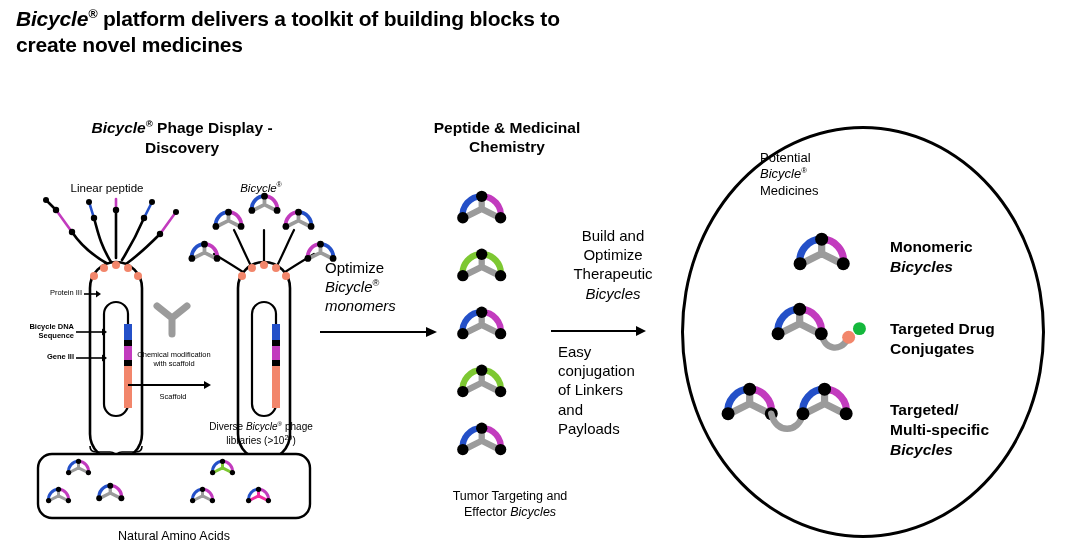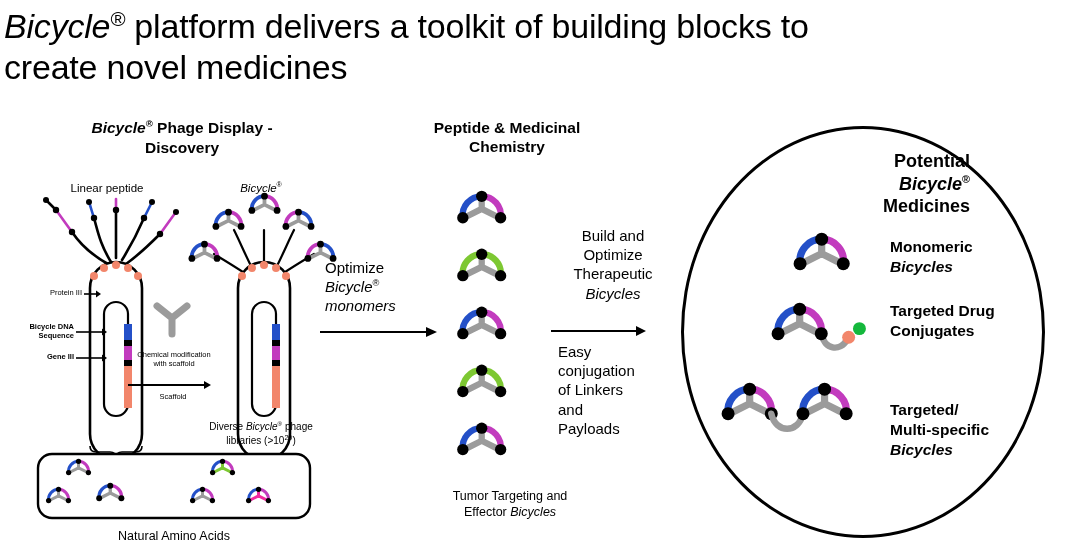--- a/index.html
+++ b/index.html
@@ -9,22 +9,22 @@
     background:#ffffff;
     font-family:"Liberation Sans", sans-serif;
     color:#000;
     position:relative;
     overflow:hidden;
   }
   .slide { position:relative; width:1080px; height:552px; }
 
   
   .title {
-    position:absolute; left:4px; top:6px; width:1020px;
-    font-size:34px; font-weight:normal; line-height:1.22;
+    position:absolute; left:16px; top:6px; width:1020px;
+    font-size:21px; font-weight:bold; line-height:1.22;
     letter-spacing:-0.2px;
   }
   .title .it { font-style:italic; }
   .title .reg { font-size:0.6em; vertical-align:super; font-style:italic; }
 
   
   .col-head {
     position:absolute; text-align:center; font-weight:bold;
     font-size:15.5px; line-height:1.25;
   }
@@ -48,21 +48,21 @@
   .arrow-text .it { font-style:italic; }
   .arrow-text .reg { font-size:0.62em; vertical-align:super; font-style:normal;}
 
   
   #medicines-circle {
     position:absolute; left:681px; top:126px; width:364px; height:412px;
     border:3px solid #000; border-radius:50%;
   }
   #circle-title {
     position:absolute; left:760px; top:150px; width:210px;
-    text-align:right; font-weight:bold; font-size:18px; line-height:1.25;
+    text-align:left; font-weight:normal; font-size:13px; line-height:1.25;
   }
   #circle-title .it { font-style:italic; }
   #circle-title .reg { font-size:0.6em; vertical-align:super; }
 
   .med-label { position:absolute; font-weight:bold; font-size:15.5px; line-height:1.28; }
   .med-label .it { font-style:italic; font-weight:bold; }
 
   svg { display:block; overflow:visible; }
   .abs { position:absolute; }
 </style>
@@ -424,21 +424,21 @@
       <path d="M44 10 A30 30 0 0 1 74 44" fill="none" stroke="#C23BBE" stroke-width="10" stroke-linecap="round"></path>
       <path d="M44 10 L44 30 M44 30 L16 44 M44 30 L72 44" stroke="#9B9B9B" stroke-width="10" fill="none" stroke-linecap="round"></path>
       <path d="M74 44 C 78 66, 100 70, 110 52" fill="none" stroke="#9B9B9B" stroke-width="9" stroke-linecap="round"></path>
       <circle cx="44" cy="10" r="9"></circle>
         <circle cx="14" cy="44" r="9"></circle>
         <circle cx="74" cy="44" r="9"></circle>
       <circle cx="112" cy="49" r="9" fill="#F2866B"></circle>
       <circle cx="127" cy="37" r="9" fill="#14B83C"></circle>
     </g>
   </svg>
-  <div class="med-label" style="left:890px; top:301px; width:170px;">
+  <div class="med-label" style="left:890px; top:319px; width:170px;">
     <span>Targeted Drug</span><br>
     <span>Conjugates</span>
   </div>
 
   <svg class="abs" style="left:718px; top:382px;" width="160" height="72">
     <g transform="scale(0.72)">
       <g>
         <path d="M14 44 A30 30 0 0 1 44 10" fill="none" stroke="#2450C8" stroke-width="10" stroke-linecap="round"></path>
         <path d="M44 10 A30 30 0 0 1 74 44" fill="none" stroke="#C23BBE" stroke-width="10" stroke-linecap="round"></path>
         <path d="M44 10 L44 30 M44 30 L16 44 M44 30 L72 44" stroke="#9B9B9B" stroke-width="10" fill="none" stroke-linecap="round"></path>

